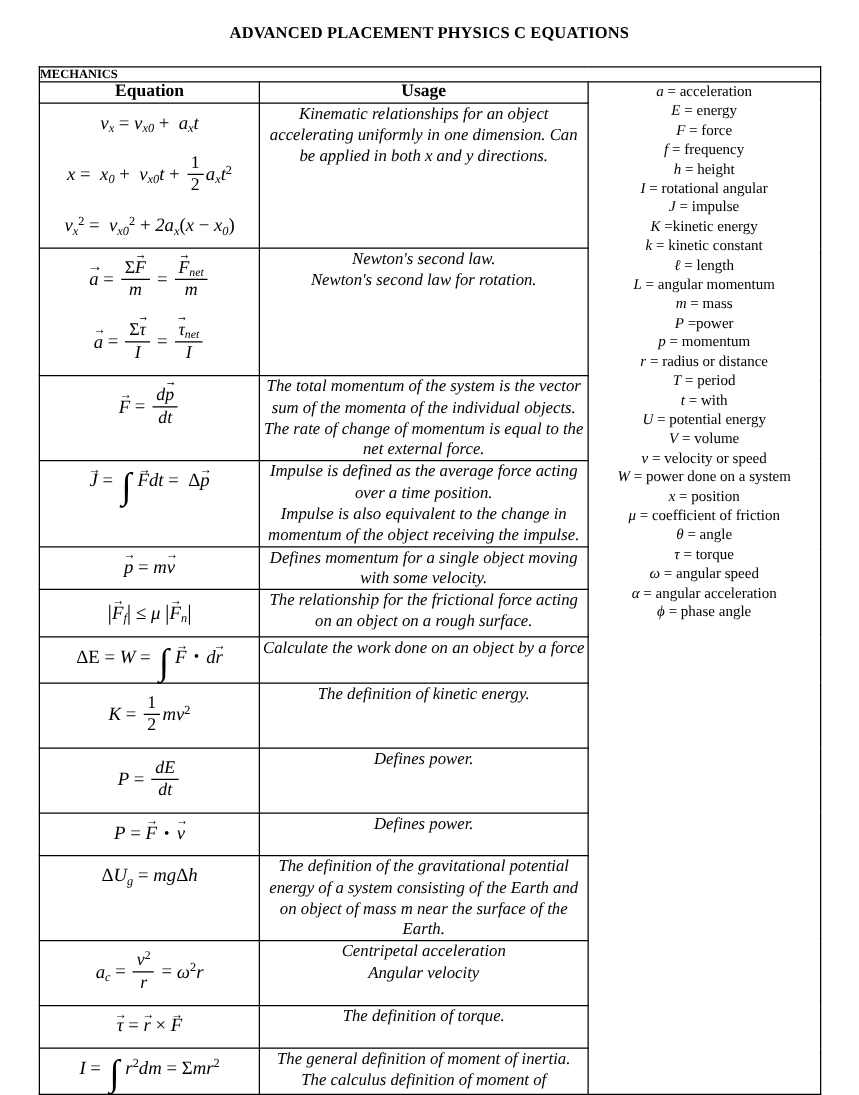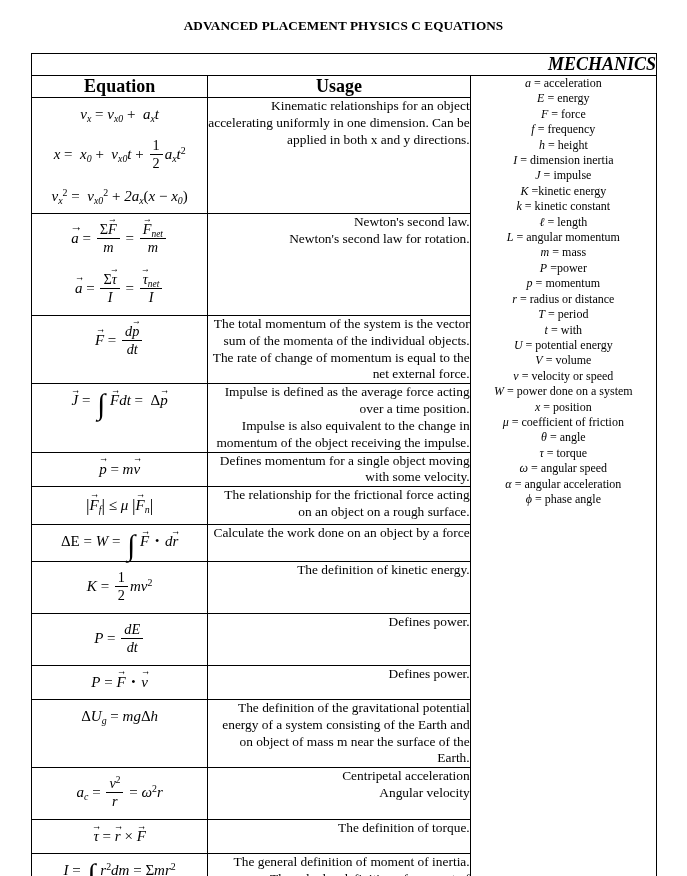--- a/index.html
+++ b/index.html
@@ -46,47 +46,47 @@
     border: 1px solid #000000;
     padding: 0;
     vertical-align: top;
   }
 
   .col-eq   { width: 176px; }
   .col-use  { width: 262px; }
   .col-sym  { width: 186px; }
 
   .banner {
-    text-align: right;
+    text-align: left;
     font-weight: bold;
-    font-size: 18px;
+    font-size: 10px;
     padding: 2px 0 3px 0;
     vertical-align: middle;
-    font-style: italic;
   }
   .colhead {
     text-align: center;
     font-weight: bold;
-    font-size: 18px;
+    font-size: 14px;
     padding: 2px 0 3px 0;
     vertical-align: middle;
   }
 
   .eq-cell {
     text-align: center;
     vertical-align: top;
     padding: 6px 4px 6px 4px;
     font-size: 15px;
   }
   .use-cell {
-    text-align: right;
+    text-align: center;
     vertical-align: top;
     padding: 3px 5px 3px 6px;
     font-size: 13.4px;
     line-height: 1.255;
+    font-style: italic;
   }
   .sym-cell {
     text-align: center;
     vertical-align: middle;
     padding: 4px 4px;
     font-size: 12px;
     line-height: 1.285;
   }
 
   
@@ -169,21 +169,21 @@
       <tr>
         <td class="colhead">Equation</td>
         <td class="colhead">Usage</td>
         <td rowspan="15" class="sym-cell">
           <div>
             <div class="sym-line"><span class="m">a</span> <span>= acceleration</span></div>
             <div class="sym-line"><span class="m">E</span> <span>= energy</span></div>
             <div class="sym-line"><span class="m">F</span> <span>= force</span></div>
             <div class="sym-line"><span class="m">f</span> <span>= frequency</span></div>
             <div class="sym-line"><span class="m">h</span> <span>= height</span></div>
-            <div class="sym-line"><span class="m">I</span> <span>= dimension inertia</span></div>
+            <div class="sym-line"><span class="m">I</span> <span>= rotational angular</span></div>
             <div class="sym-line"><span class="m">J</span> <span>= impulse</span></div>
             <div class="sym-line"><span class="m">K</span> <span>=kinetic energy</span></div>
             <div class="sym-line"><span class="m">k</span> <span>= kinetic constant</span></div>
             <div class="sym-line"><span class="m">ℓ</span> <span>= length</span></div>
             <div class="sym-line"><span class="m">L</span> <span>= angular momentum</span></div>
             <div class="sym-line"><span class="m">m</span> <span>= mass</span></div>
             <div class="sym-line"><span class="m">P</span> <span>=power</span></div>
             <div class="sym-line"><span class="m">p</span> <span>= momentum</span></div>
             <div class="sym-line"><span class="m">r</span> <span>= radius or distance</span></div>
             <div class="sym-line"><span class="m">T</span> <span>= period</span></div>

